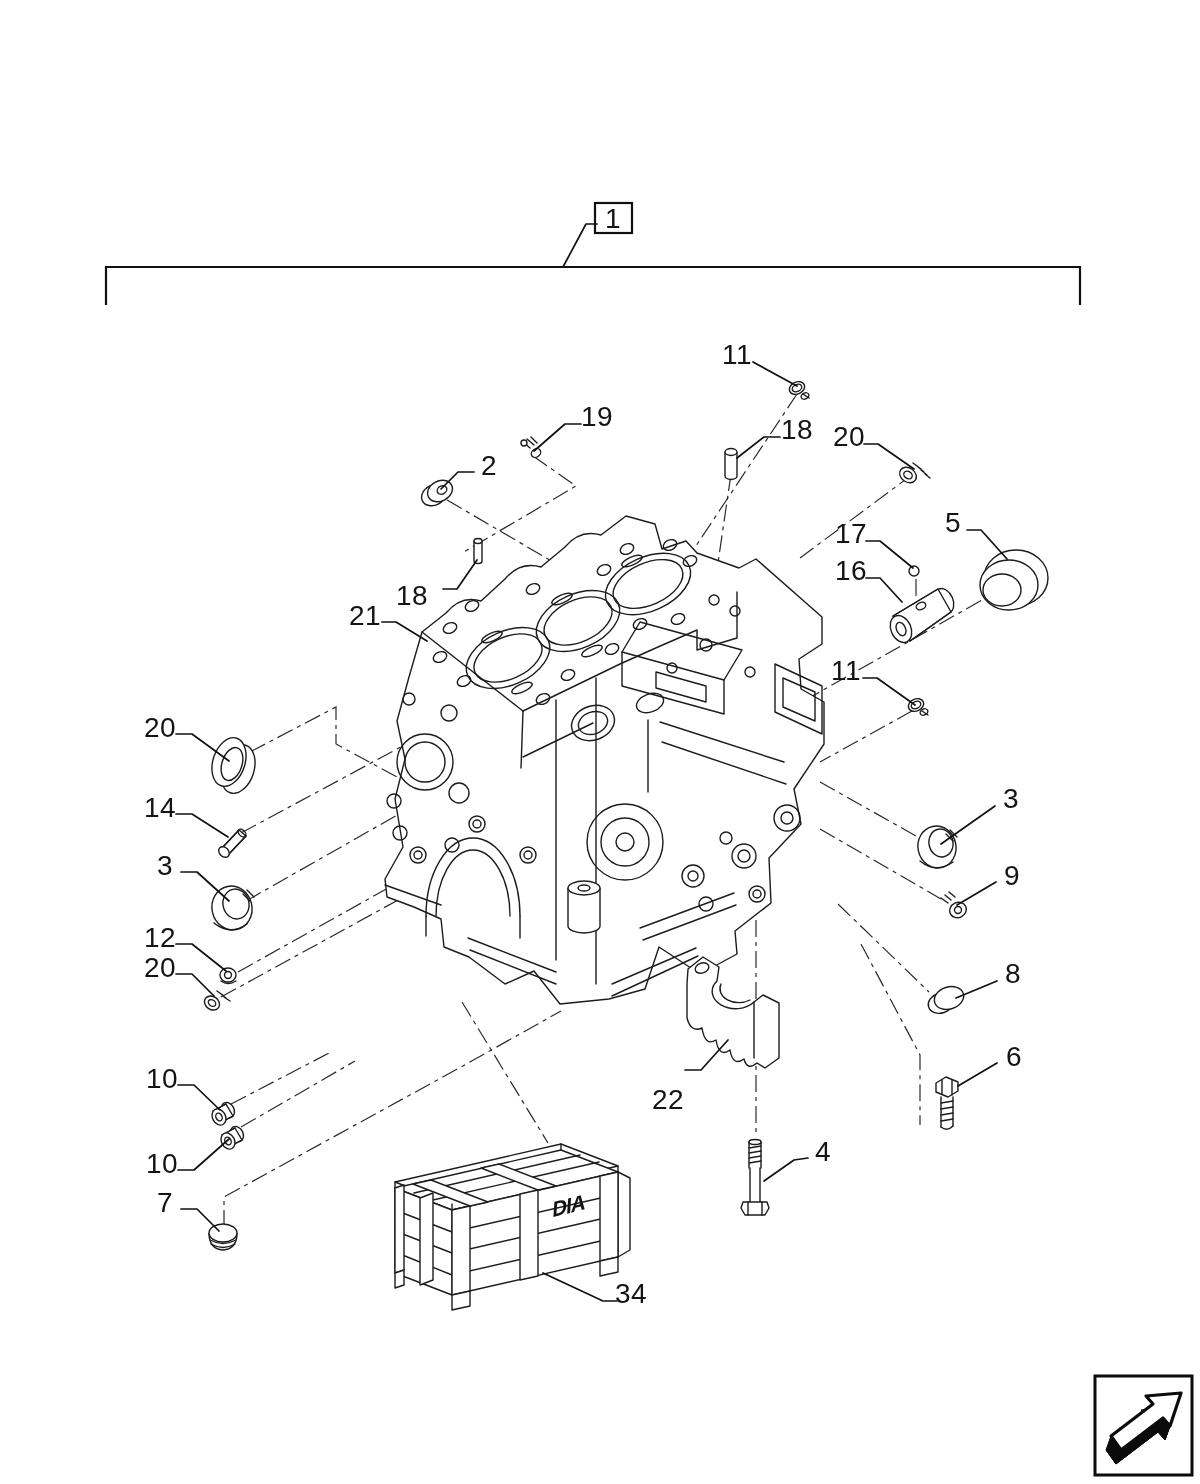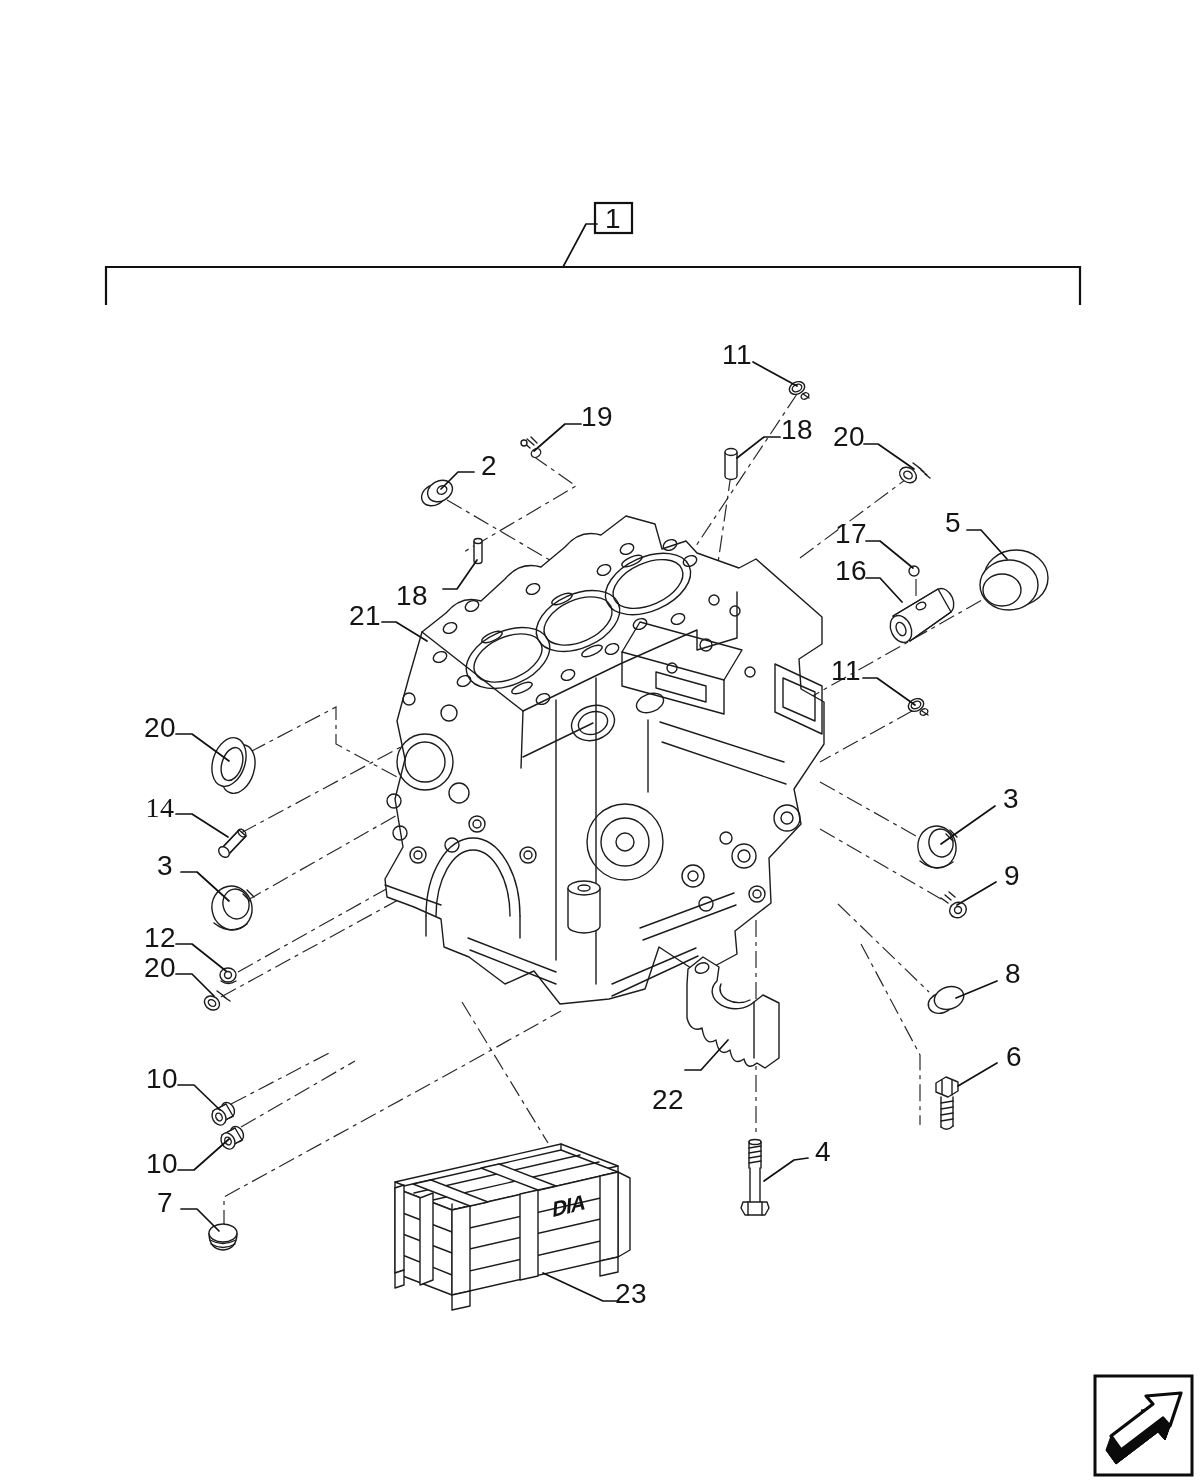--- a/index.html
+++ b/index.html
@@ -364,31 +364,31 @@
   <span class="callout" style="left:489px;top:466px;">2</span>
   <span class="callout" style="left:797px;top:430px;">18</span>
   <span class="callout" style="left:849px;top:437px;">20</span>
   <span class="callout" style="left:953px;top:523px;">5</span>
   <span class="callout" style="left:851px;top:534px;">17</span>
   <span class="callout" style="left:851px;top:571px;">16</span>
   <span class="callout" style="left:412px;top:580px;margin-top:16px;">18</span>
   <span class="callout" style="left:365px;top:616px;">21</span>
   <span class="callout" style="left:846px;top:671px;">11</span>
   <span class="callout" style="left:160px;top:728px;">20</span>
-  <span class="callout" style="left:160px;top:808px;font-family:Liberation Serif, serif;">14</span>
+  <span class="callout" style="left:160px;top:808px;">14</span>
   <span class="callout" style="left:165px;top:866px;">3</span>
   <span class="callout" style="left:1011px;top:799px;">3</span>
   <span class="callout" style="left:1012px;top:876px;">9</span>
   <span class="callout" style="left:160px;top:938px;">12</span>
   <span class="callout" style="left:160px;top:968px;">20</span>
   <span class="callout" style="left:1013px;top:974px;">8</span>
   <span class="callout" style="left:1014px;top:1057px;">6</span>
   <span class="callout" style="left:162px;top:1079px;">10</span>
   <span class="callout" style="left:668px;top:1064px;margin-top:36px;">22</span>
   <span class="callout" style="left:162px;top:1164px;">10</span>
   <span class="callout" style="left:823px;top:1152px;">4</span>
   <span class="callout" style="left:165px;top:1203px;">7</span>
-  <span class="callout" style="left:631px;top:1294px;">23</span>
+  <span class="callout" style="left:631px;top:1294px;">34</span>
 </div>
 
 <span class="crate-logo">DIA</span>
 
 </div>
 
 </body></html>

